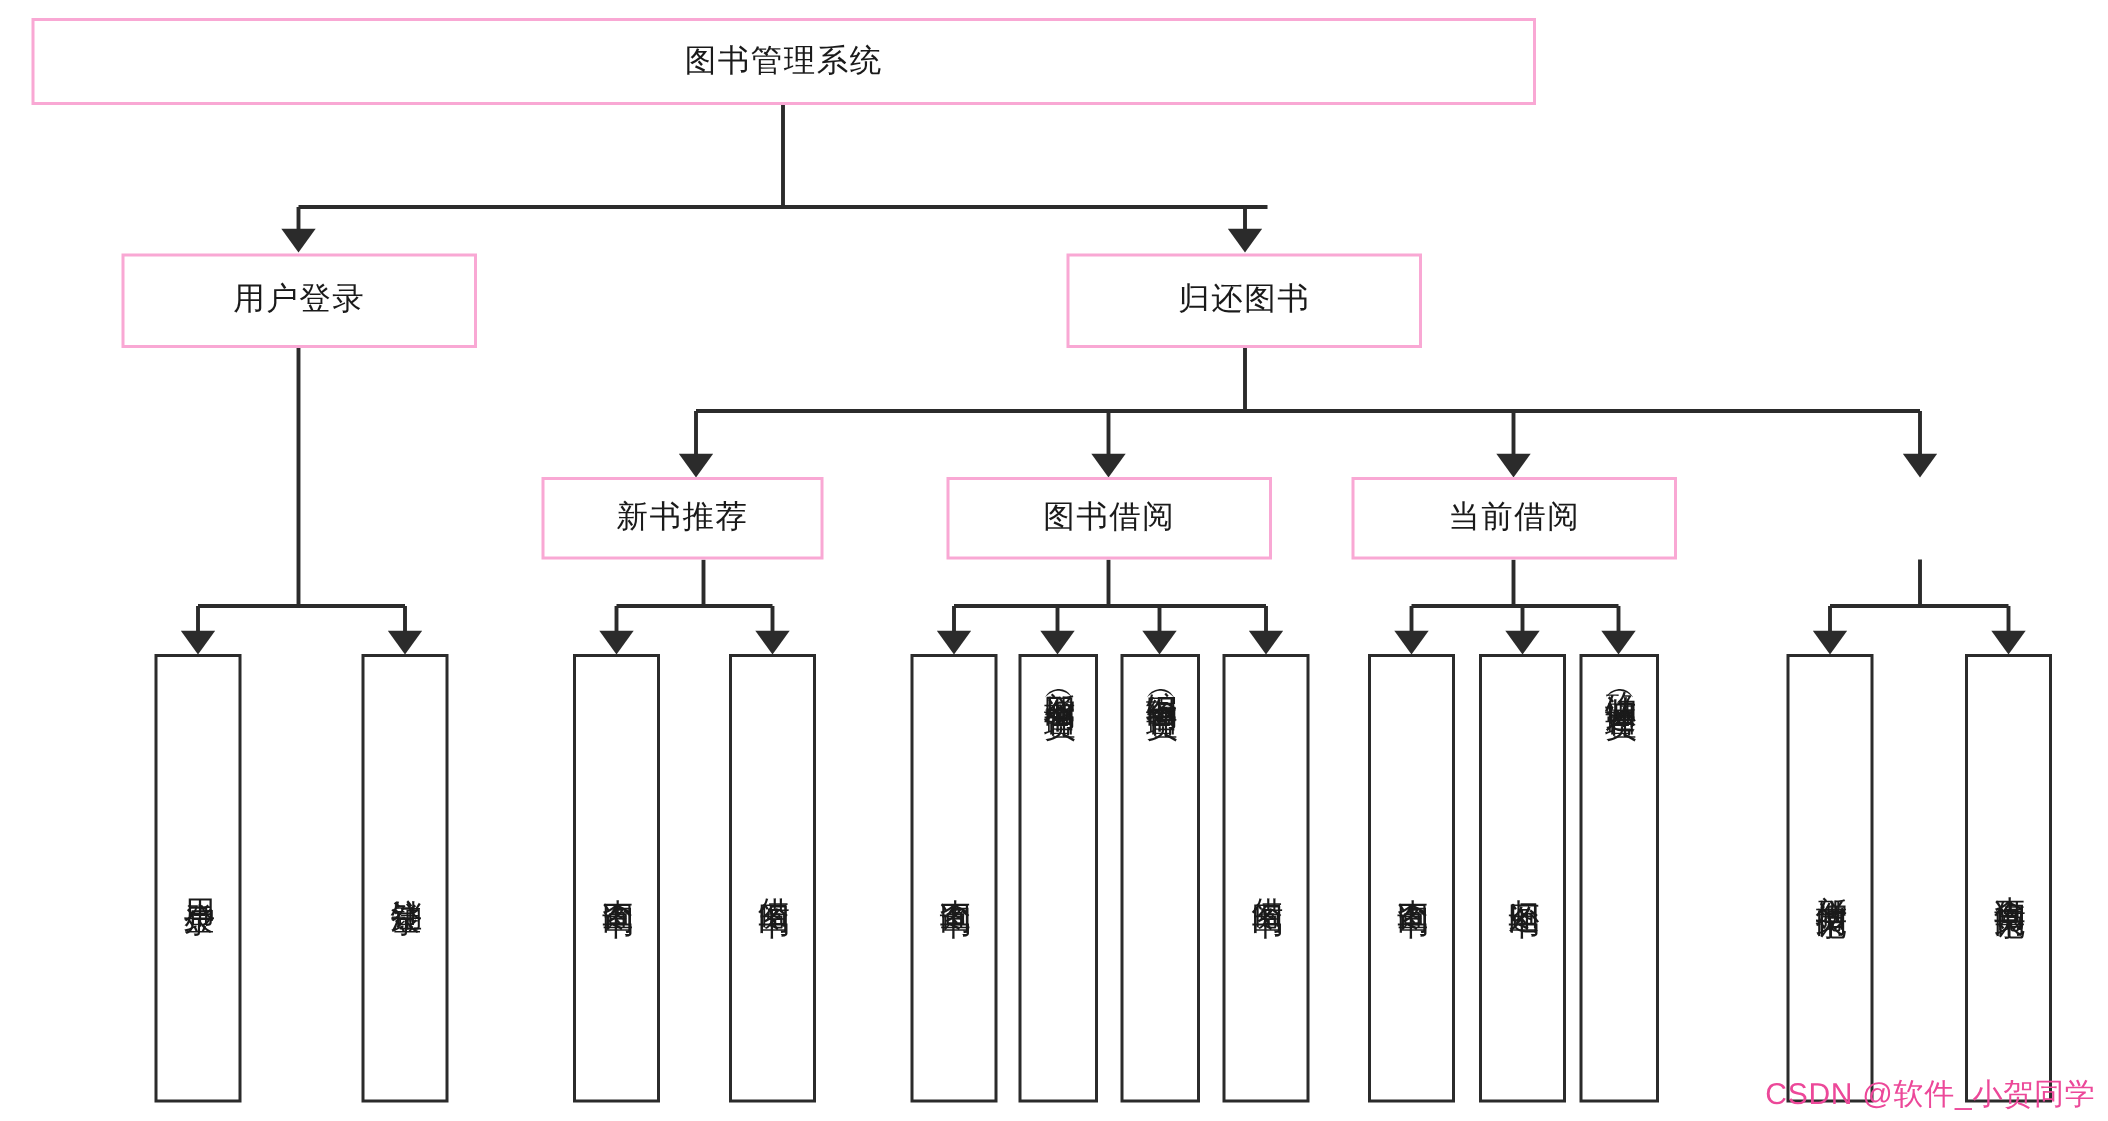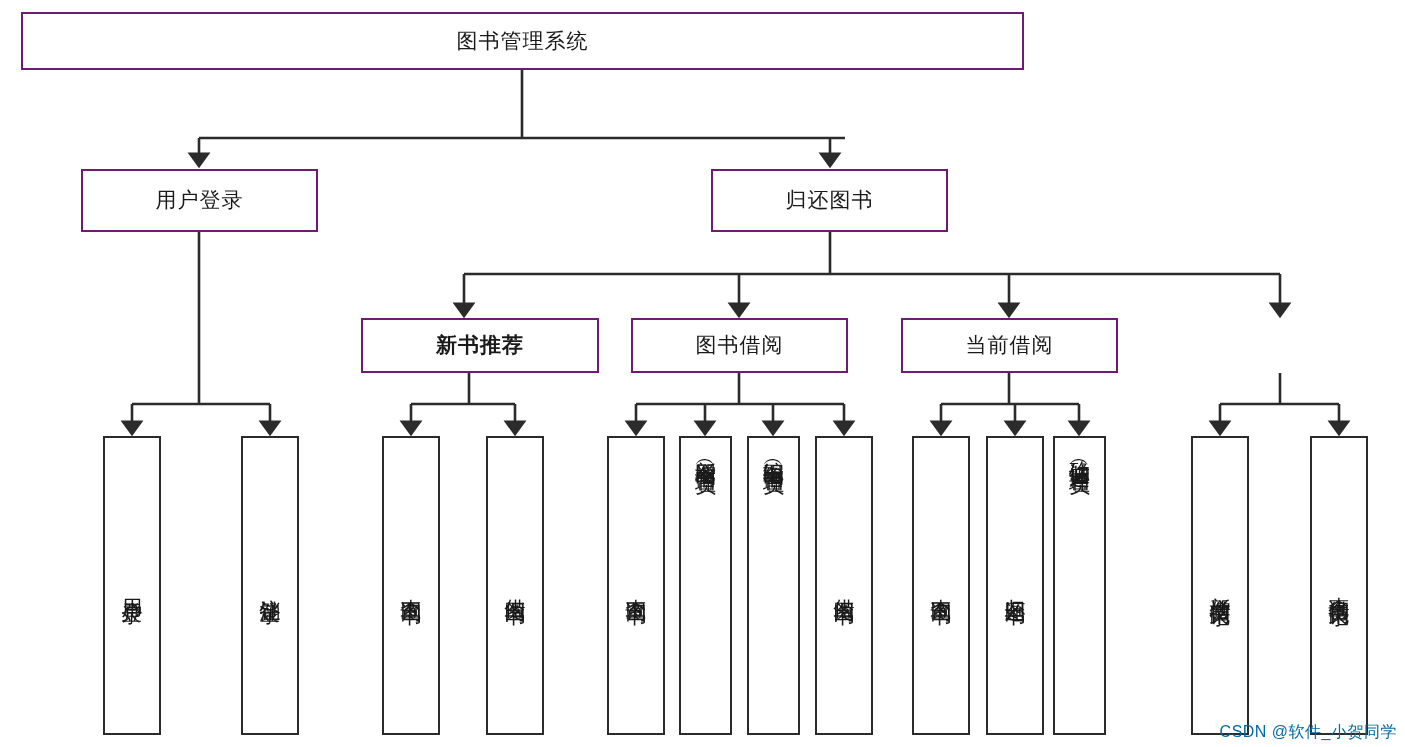--- a/index.html
+++ b/index.html
@@ -1,33 +1,33 @@
 <!DOCTYPE html>
 <html><head>
 <meta charset="utf-8">
 <style>
   html,body{margin:0;padding:0;background:#ffffff;}
   body{width:1405px;height:747px;overflow:hidden;
        font-family:"Liberation Sans","DejaVu Sans",sans-serif;}
   #stage{position:relative;width:1405px;height:747px;background:#fff;}
   #diagram{position:absolute;left:0;top:0;width:1405px;height:747px;}
   .node-box{position:absolute;box-sizing:border-box;background:#ffffff;
-            border:2px solid #701a75;display:flex;align-items:center;
+            border:2px solid #f9a8d4;display:flex;align-items:center;
             justify-content:center;}
   .node-box.root{border-width:2px;}
   .node-label{color:#1a1a1a;font-size:21px;line-height:1.15;
               letter-spacing:1px;white-space:nowrap;}
   .leaf-box{position:absolute;box-sizing:border-box;background:#ffffff;
             border:2px solid #2b2b2b;display:flex;align-items:center;
             justify-content:center;padding:6px 0;}
   .leaf-label{color:#1a1a1a;font-size:21px;letter-spacing:2px;
               writing-mode:vertical-rl;text-orientation:upright;
               line-height:1.05;white-space:nowrap;}
-  #watermark{position:absolute;right:8px;bottom:4px;color:#0369a1;
-             font-size:16px;letter-spacing:0.5px;white-space:nowrap;}
+  #watermark{position:absolute;right:8px;bottom:4px;color:#ec4899;
+             font-size:20px;letter-spacing:0.5px;white-space:nowrap;}
 </style>
 </head>
 <body>
 
 <div id="stage">
 
   <svg id="diagram" viewBox="0 0 1405 747" xmlns="http://www.w3.org/2000/svg">
     <defs>
       <marker id="arw" markerWidth="10" markerHeight="10" refX="3.2" refY="5" orient="auto" markerUnits="strokeWidth">
         <path d="M0.3,0.6 L6.4,5 L0.3,9.4 Z" fill="#2b2b2b"></path>
@@ -81,21 +81,21 @@
     <span class="node-label">图书管理系统</span>
   </div>
 
   <div class="node-box" style="left:81px;top:169px;width:237px;height:63px;">
     <span class="node-label">用户登录</span>
   </div>
   <div class="node-box" style="left:711px;top:169px;width:237px;height:63px;">
     <span class="node-label">归还图书</span>
   </div>
 
-  <div class="node-box" style="left:361px;top:318px;width:238px;height:55px;font-weight:bold;">
+  <div class="node-box" style="left:361px;top:318px;width:188px;height:55px;">
     <span class="node-label">新书推荐</span>
   </div>
   <div class="node-box" style="left:631px;top:318px;width:217px;height:55px;align-items:center;">
     <span class="node-label">图书借阅</span>
   </div>
   <div class="node-box" style="left:901px;top:318px;width:217px;height:55px;">
     <span class="node-label">当前借阅</span>
   </div>
 
   <div class="leaf-box" style="left:103px;top:436px;width:58px;height:299px;align-items:center;">

